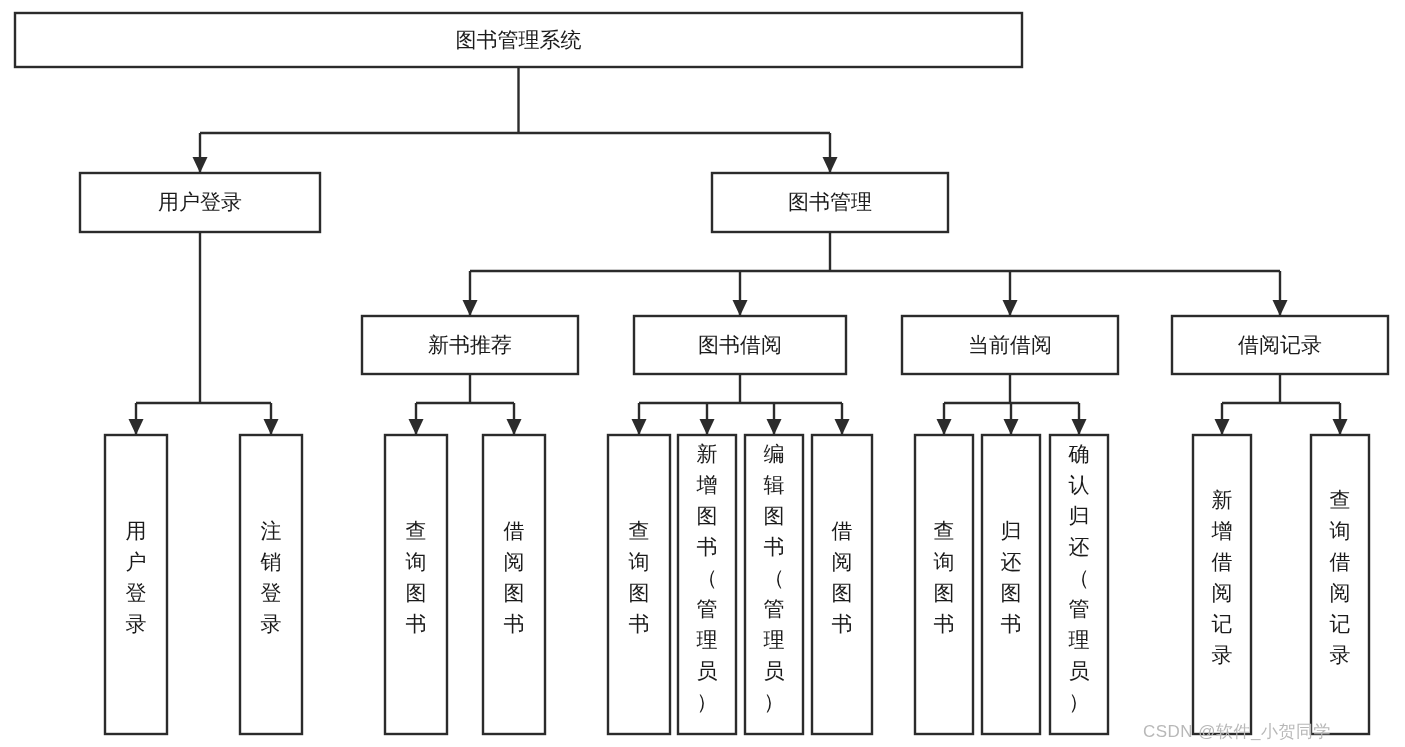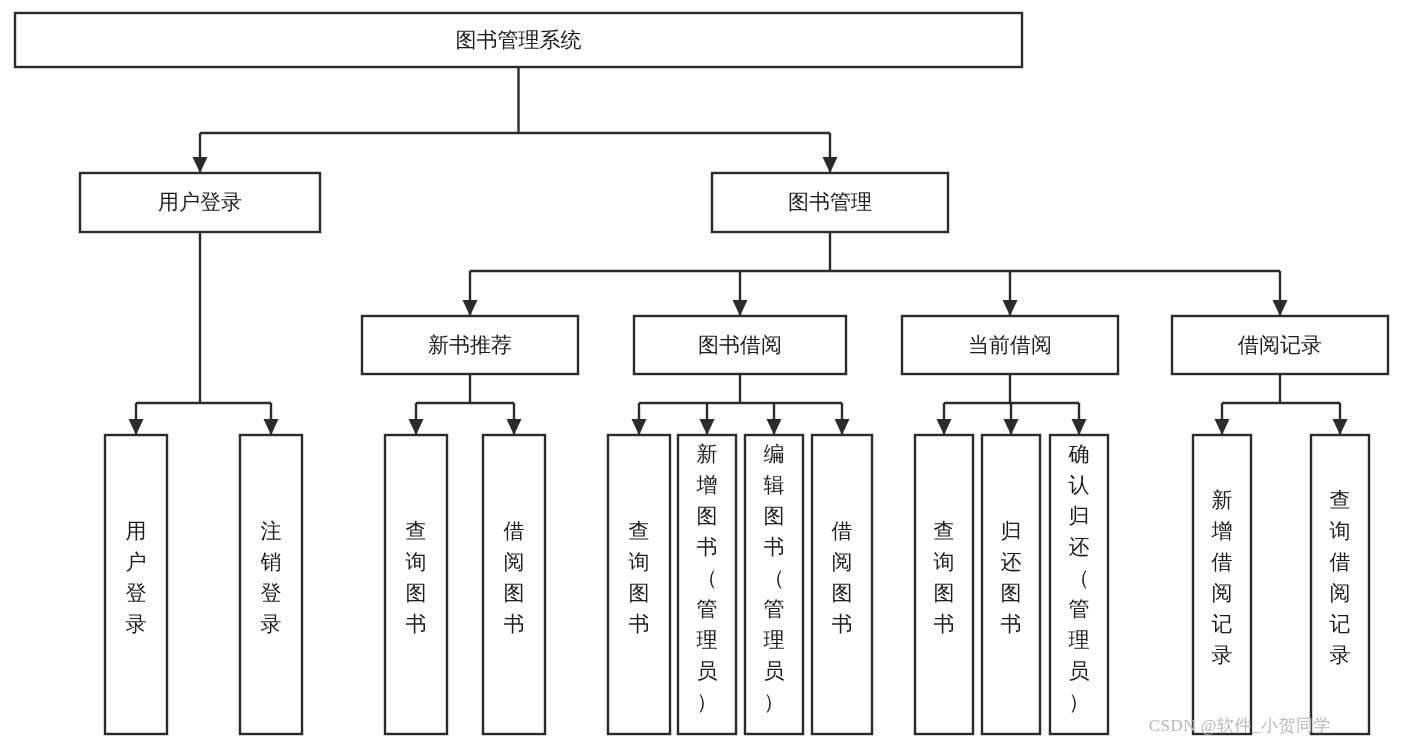--- a/index.html
+++ b/index.html
@@ -51,22 +51,22 @@
   }
   .node-label-v {
     font-family: "Liberation Sans", "DejaVu Sans", sans-serif;
     font-size: 21px;
     fill: #1b1b1b;
     text-anchor: middle;
   }
   .watermark {
     position: absolute;
     right: 8px;
-    bottom: 10px;
-    font-family: Liberation Serif, serif;
+    bottom: 4px;
+    font-family: Liberation Sans, sans-serif;
     font-size: 17px;
     color: #b8b8b8;
     letter-spacing: 0.5px;
     white-space: nowrap;
     user-select: none;
   }
 </style>
 </head>
 <body>
 

